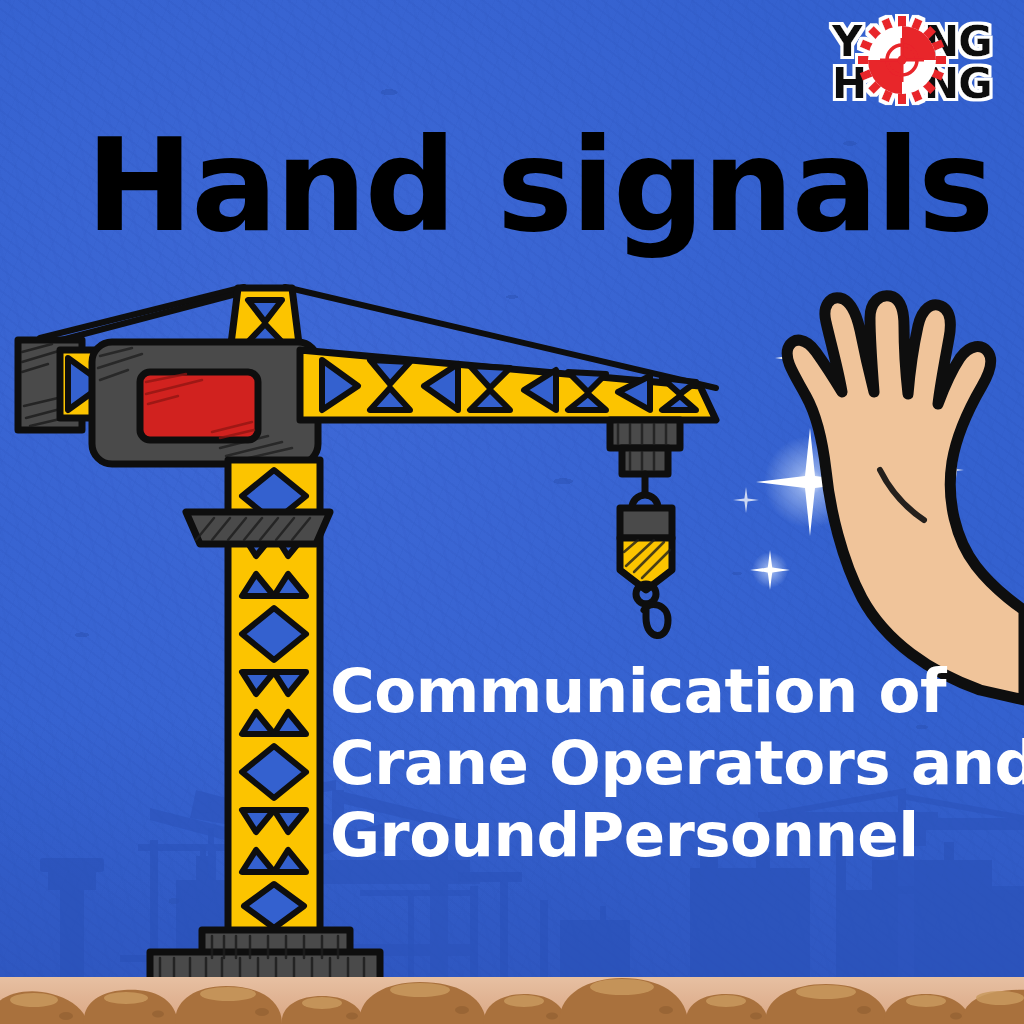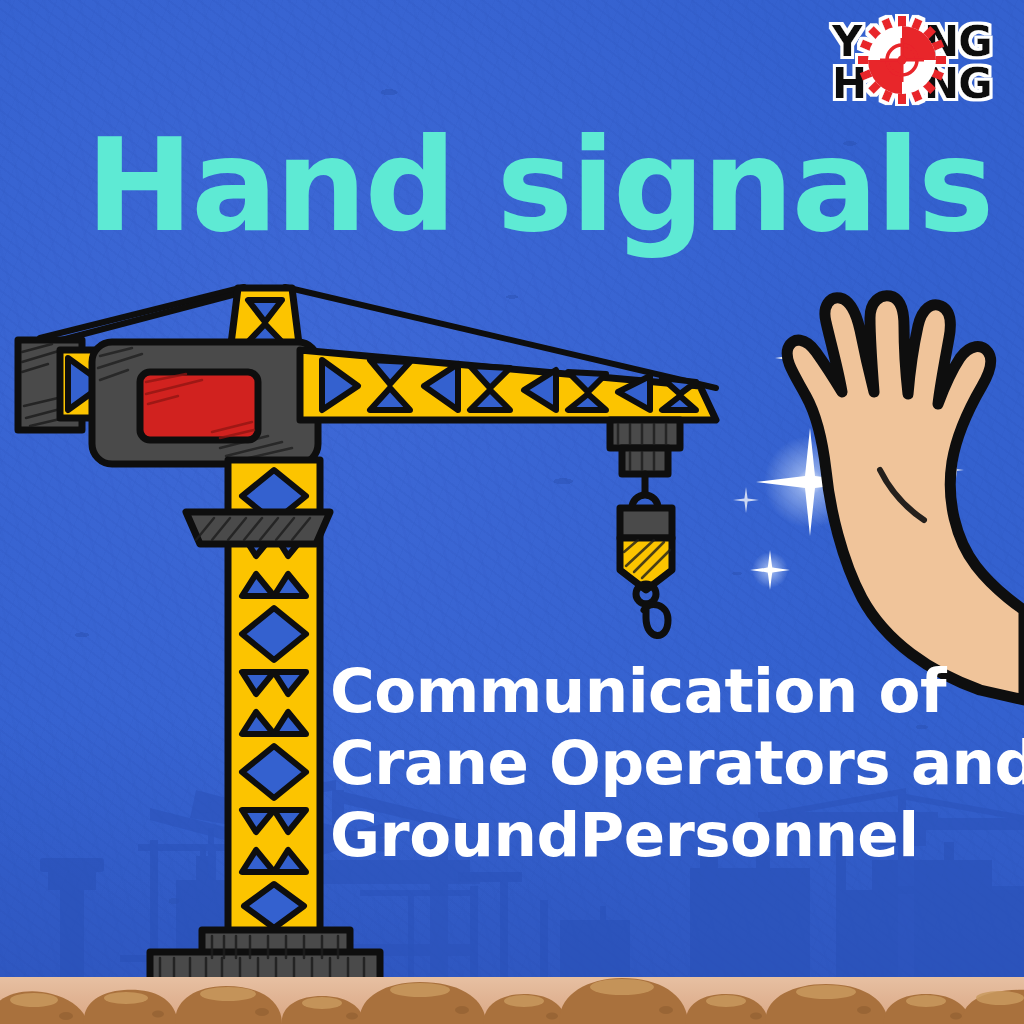--- a/index.html
+++ b/index.html
@@ -50,21 +50,21 @@
   .layer svg{display:block;width:1024px;height:1024px;}
 
   
   .title{
     position:absolute;left:86px;top:122px;
     font-family:"DejaVu Sans","Liberation Sans",sans-serif;
     font-weight:bold;
     font-size:128px;
     letter-spacing:-2px;
     line-height:1;
-    color:#5eead4;
+    color:#000000;
     white-space:nowrap;
   }
   .subtitle{
     position:absolute;left:330px;top:655px;
     font-family:"DejaVu Sans","Liberation Sans",sans-serif;
     font-weight:bold;
     font-size:61px;
     line-height:1.18;
     letter-spacing:-0.5px;
     color:#ffffff;

